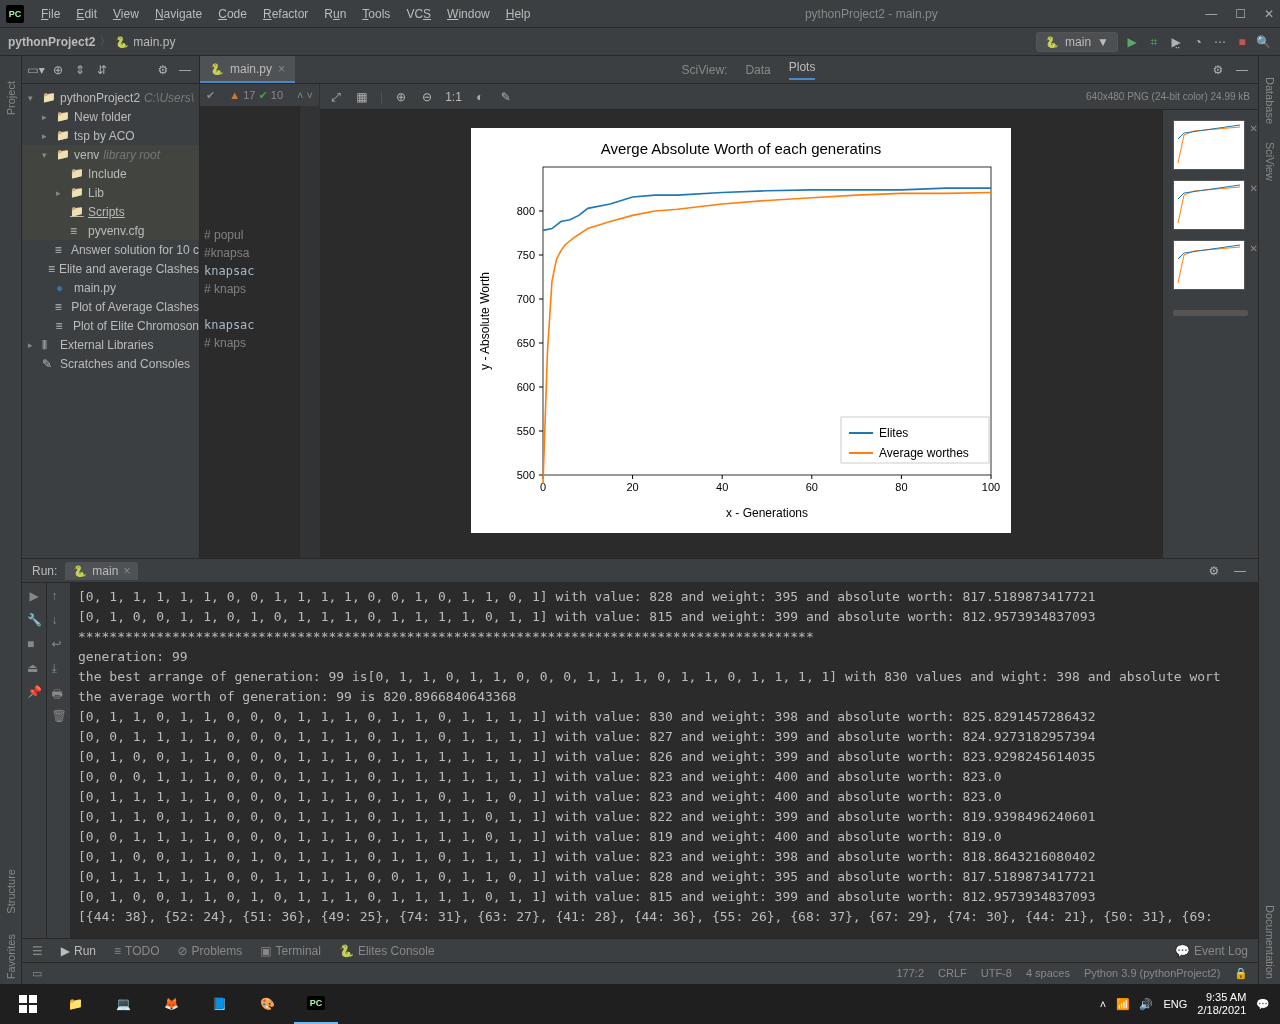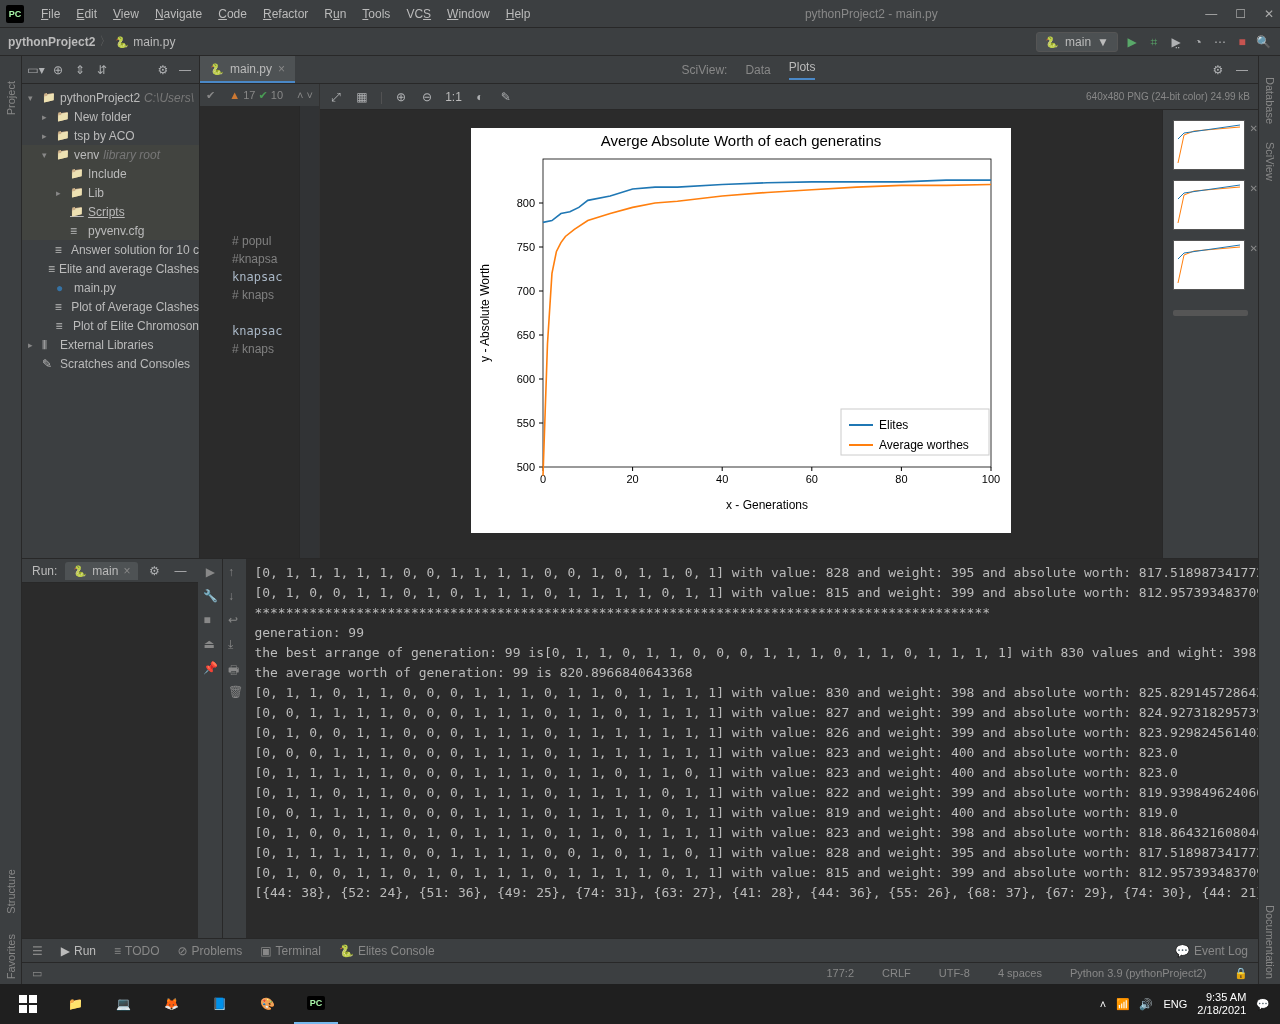--- a/index.html
+++ b/index.html
@@ -53,59 +53,59 @@
 .ic-folder::before { content: "📁"; font-size: 11px; filter: grayscale(0.6); }
 .ic-py::before { content: "●"; color: #3572A5; }
 
 
 .editorcol { width: 120px; background: #2b2b2b; display: flex; flex-shrink: 0; border-right: 1px solid #323232; overflow: hidden; }
 .editorcol .errbar { height: 22px; background: #3c3f41; display: flex; align-items: center; justify-content: space-between; padding: 0 6px; color: #888; font-size: 11px; }
 .editorcol .errbar .warn { color: #cc7832; }
 .editorcol .errbar .ok { color: #499c54; }
 .editorcol .codewrap { display: flex; flex: 1; }
 .gutter { width: 38px; background: #313335; color: #606366; text-align: right; padding: 2px 6px 2px 0; font-family: Consolas, monospace; font-size: 12px; line-height: 18px; }
-.code { flex: 1; padding: 18px 4px; font-family: Consolas, monospace; font-size: 12px; line-height: 18px; color: #a9b7c6; overflow: hidden; white-space: pre; margin-left: 28px; }
+.code { flex: 1; padding: 12px 4px; font-family: Consolas, monospace; font-size: 12px; line-height: 18px; color: #a9b7c6; overflow: hidden; white-space: pre; }
 .code .cm { color: #808080; }
 .minimap { width: 20px; background: #313335; border-left: 1px solid #282828; }
 
 
 .plotarea { flex: 1; background: #2b2b2b; display: flex; flex-direction: column; min-width: 0; }
 .plottool { height: 26px; background: #3c3f41; border-bottom: 1px solid #282828; display: flex; align-items: center; padding: 0 8px; gap: 10px; }
 .plottool .info { margin-left: auto; color: #888; font-size: 10px; }
 .chartwrap { flex: 1; display: flex; background: #2b2b2b; }
 .chartcanvas { flex: 1; display: flex; align-items: flex-start; justify-content: center; padding: 18px; }
 .chartbox { width: 540px; height: 405px; background: #fff; color: #000; font-family: "DejaVu Sans", Arial, sans-serif; position: relative; }
-.chartbox .ctitle { text-align: center; font-size: 15px; padding-top: 4px; }
+.chartbox .ctitle { text-align: center; font-size: 15px; padding-top: 12px; }
 .chartbox svg { display: block; }
 .thumbrail { width: 96px; background: #3c3f41; border-left: 1px solid #282828; display: flex; flex-direction: column; gap: 10px; padding: 10px; }
 .thumbrail .thumb { width: 72px; height: 50px; background: #fff; border: 1px solid #555; position: relative; cursor: pointer; }
 .thumbrail .thumb::after { content: "✕"; position: absolute; right: -14px; top: 2px; color: #888; font-size: 10px; }
 .thumbrail .bar { height: 6px; background: #555; margin-top: 10px; border-radius: 2px; }
 .thumbmini { width: 100%; height: 100%; }
 
 
-.runtool { height: 380px; background: #2b2b2b; display: flex; flex-direction: row; border-top: 1px solid #282828; }
+.runtool { height: 380px; background: #2b2b2b; display: flex; flex-direction: column; border-top: 1px solid #282828; }
 .runhead { height: 24px; background: #3c3f41; display: flex; align-items: center; padding: 0 10px; gap: 8px; border-bottom: 1px solid #282828; }
 .runhead .rtab { background: #4e5254; padding: 2px 8px; border-radius: 3px 3px 0 0; display: flex; align-items: center; gap: 5px; cursor: pointer; }
 .runhead .tools { margin-left: auto; display: flex; gap: 10px; color: #888; }
 .runbody { flex: 1; display: flex; min-height: 0; }
 .runside { width: 24px; background: #3c3f41; display: flex; flex-direction: column; align-items: center; padding-top: 6px; gap: 10px; }
 .runside2 { width: 24px; background: #3c3f41; display: flex; flex-direction: column; align-items: center; padding-top: 6px; gap: 10px; border-left: 1px solid #282828; }
 .runside .ti, .runside2 .ti { width: 14px; height: 14px; cursor: pointer; color: #888; }
 .console { flex: 1; overflow: auto; padding: 4px 8px; font-family: Consolas, monospace; font-size: 13px; line-height: 20px; color: #bbb; white-space: pre; }
 
 
 .bottombar { height: 24px; background: #3c3f41; display: flex; align-items: center; padding: 0 10px; gap: 18px; border-top: 1px solid #282828; color: #888; }
 .bottombar .item { display: flex; align-items: center; gap: 4px; cursor: pointer; }
 .bottombar .item.run { color: #bbb; }
 .bottombar .right { margin-left: auto; }
 
 
 .statusbar { height: 22px; background: #3c3f41; display: flex; align-items: center; padding: 0 10px; gap: 14px; border-top: 1px solid #282828; color: #888; font-size: 11px; }
-.statusbar .r { margin-left: auto; display: flex; gap: 28px; }
+.statusbar .r { margin-left: auto; display: flex; gap: 14px; }
 
 
 .taskbar { height: 40px; background: #1f1f1f; display: flex; align-items: center; padding: 0 6px; gap: 4px; color: #fff; }
 .taskbar .tbtn { width: 44px; height: 40px; display: flex; align-items: center; justify-content: center; cursor: pointer; }
 .taskbar .tbtn.active { border-bottom: 2px solid #76b9ed; }
 .taskbar .tray { margin-left: auto; display: flex; align-items: center; gap: 10px; padding-right: 4px; font-size: 11px; }
 .clock { text-align: right; line-height: 13px; }
 
 u { text-decoration: underline; }
 .pylogo { display: inline-block; width: 14px; height: 14px; }

